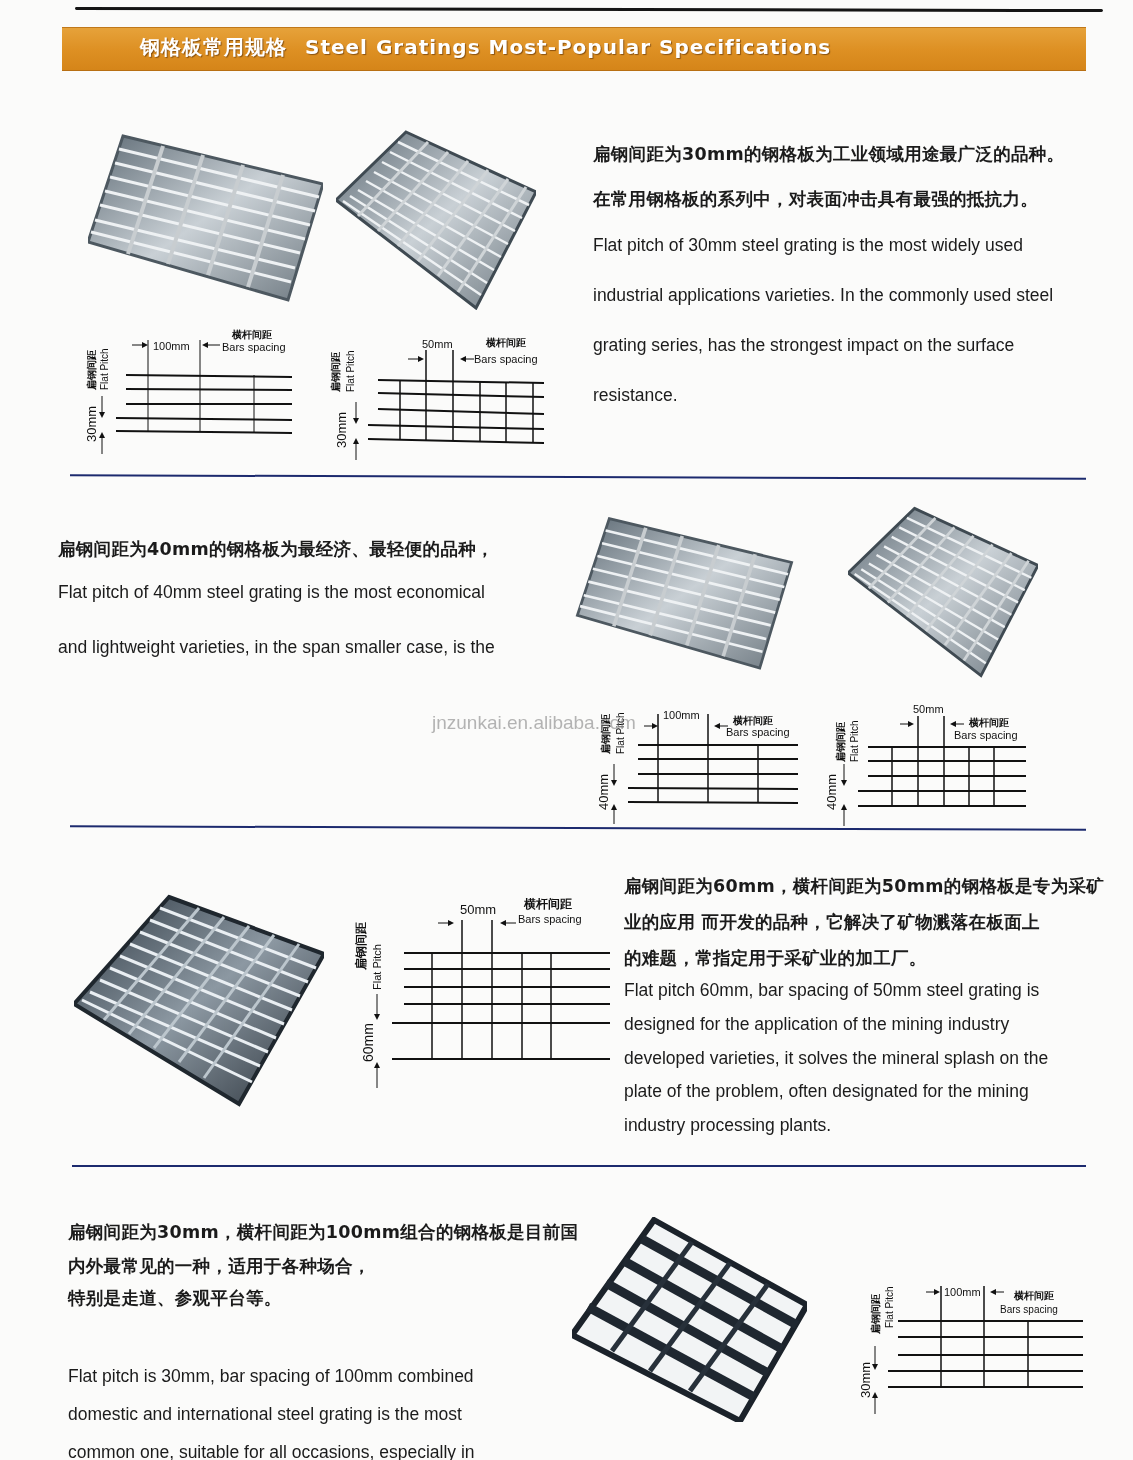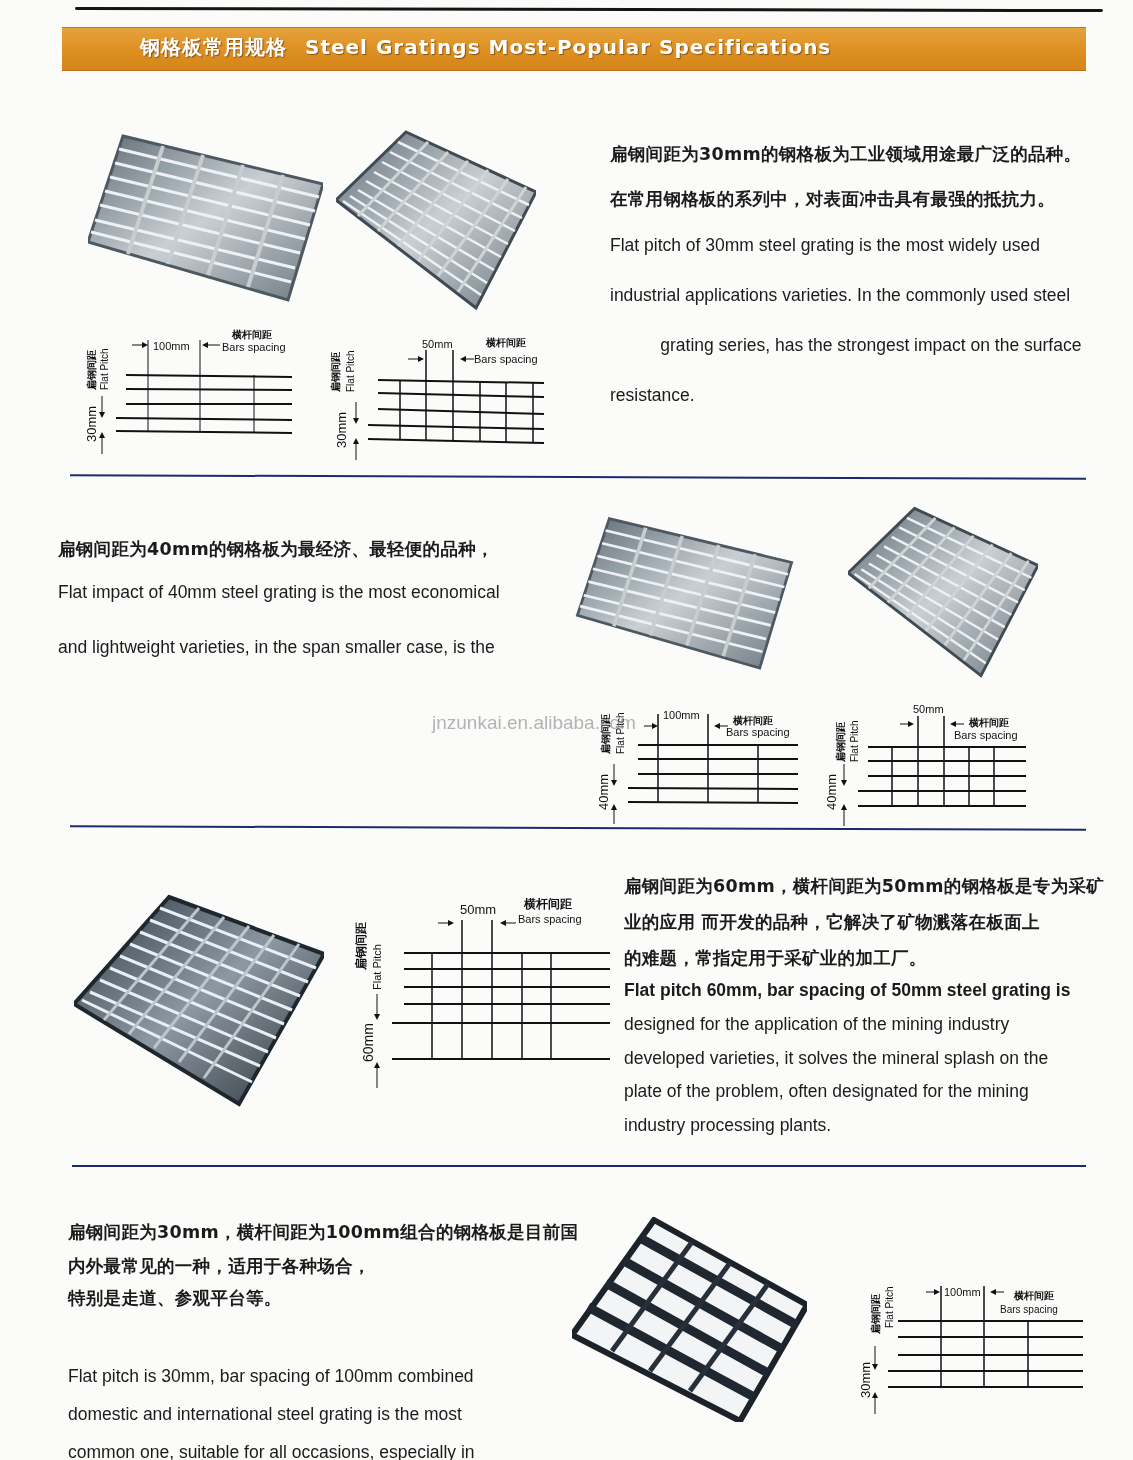--- a/index.html
+++ b/index.html
@@ -151,34 +151,34 @@
       <line x1="72" y1="49" x2="72" y2="108"></line>
         <line x1="98" y1="18" x2="98" y2="108"></line>
       <line x1="125" y1="18" x2="125" y2="109"></line>
         <line x1="152" y1="50" x2="152" y2="110"></line>
       <line x1="178" y1="50" x2="178" y2="110"></line>
         <line x1="205" y1="51" x2="205" y2="111"></line>
     </g>
   </svg>
 </div>
 
-<div class="para" style="left:593px; top:142px;margin-left:17px;">
+<div class="para" style="left:593px; top:142px;">
   <span class="ln cn" style="height:45px;">扁钢间距为30mm的钢格板为工业领域用途最广泛的品种。</span>
   <span class="ln cn" style="height:48px;">在常用钢格板的系列中，对表面冲击具有最强的抵抗力。</span>
   <span class="ln" style="height:50px;">Flat pitch of 30mm steel grating is the most widely used</span>
   <span class="ln" style="height:50px;">industrial applications varieties. In the commonly used steel</span>
-  <span class="ln" style="height:50px;text-align:right;">grating series, has the strongest impact on the surface</span>
+  <span class="ln" style="height:50px;">grating series, has the strongest impact on the surface</span>
   <span class="ln" style="height:30px;">resistance.</span>
 </div>
 
 <div class="abs sep" style="left:70px; top:476px; width:1016px; transform:rotate(0.2deg);"></div>
 
 <div class="para" style="left:58px; top:537px;">
   <span class="ln cn" style="height:45px;">扁钢间距为40mm的钢格板为最经济、最轻便的品种，</span>
-  <span class="ln" style="height:55px;">Flat impact of 40mm steel grating is the most economical</span>
+  <span class="ln" style="height:55px;">Flat pitch of 40mm steel grating is the most economical</span>
   <span class="ln" style="height:55px;">and lightweight varieties, in the span smaller case, is the</span>
 </div>
 
 <div class="photo" style="left:572px; top:515px;">
   <svg width="225" height="155" viewBox="0 0 235 170">
     <polygon points="35,4 235,52 200,168 0,110" fill="url(#steelA)" stroke="#4d5860" stroke-width="3"></polygon>
     <g stroke="#eef1f3" stroke-width="3">
       <line x1="31" y1="17" x2="231" y2="65"></line>
         <line x1="27" y1="31" x2="227" y2="79"></line>
       <line x1="22" y1="45" x2="222" y2="93"></line>
@@ -349,21 +349,21 @@
         <line x1="170" y1="61" x2="170" y2="167"></line>
       <line x1="199" y1="61" x2="199" y2="167"></line>
     </g>
   </svg>
 </div>
 
 <div class="para" style="left:624px; top:874px;">
   <span class="ln cn" style="height:36px;">扁钢间距为60mm，横杆间距为50mm的钢格板是专为采矿</span>
   <span class="ln cn" style="height:36px;">业的应用  而开发的品种，它解决了矿物溅落在板面上</span>
   <span class="ln cn" style="height:34px;">的难题，常指定用于采矿业的加工厂。</span>
-  <span class="ln" style="height:34px;font-weight:bold;">Flat pitch 60mm, bar spacing of 50mm steel grating is</span>
+  <span class="ln" style="height:34px;">Flat pitch 60mm, bar spacing of 50mm steel grating is</span>
   <span class="ln" style="height:34px;">designed for the application of the mining industry</span>
   <span class="ln" style="height:33px;">developed varieties, it solves the mineral splash on the</span>
   <span class="ln" style="height:34px;">plate of the problem, often designated for the mining</span>
   <span class="ln" style="height:30px;">industry processing plants.</span>
 </div>
 
 <div class="abs sep" style="left:72px; top:1165px; width:1014px;"></div>
 
 <div class="para" style="left:68px; top:1220px;">
   <span class="ln cn" style="height:34px;">扁钢间距为30mm，横杆间距为100mm组合的钢格板是目前国</span>

